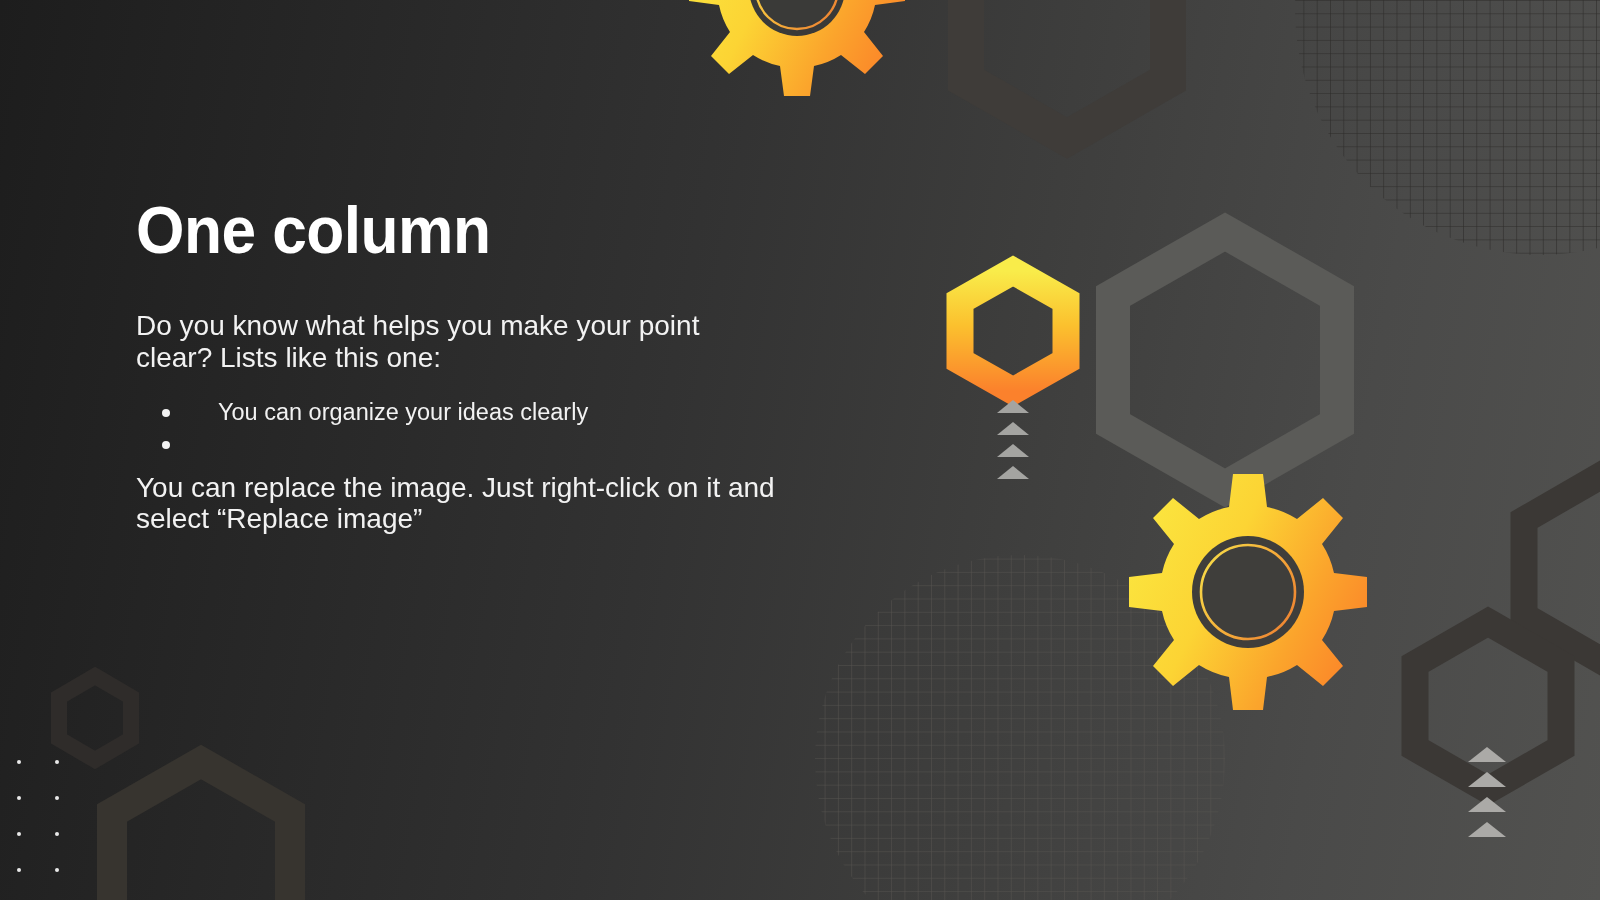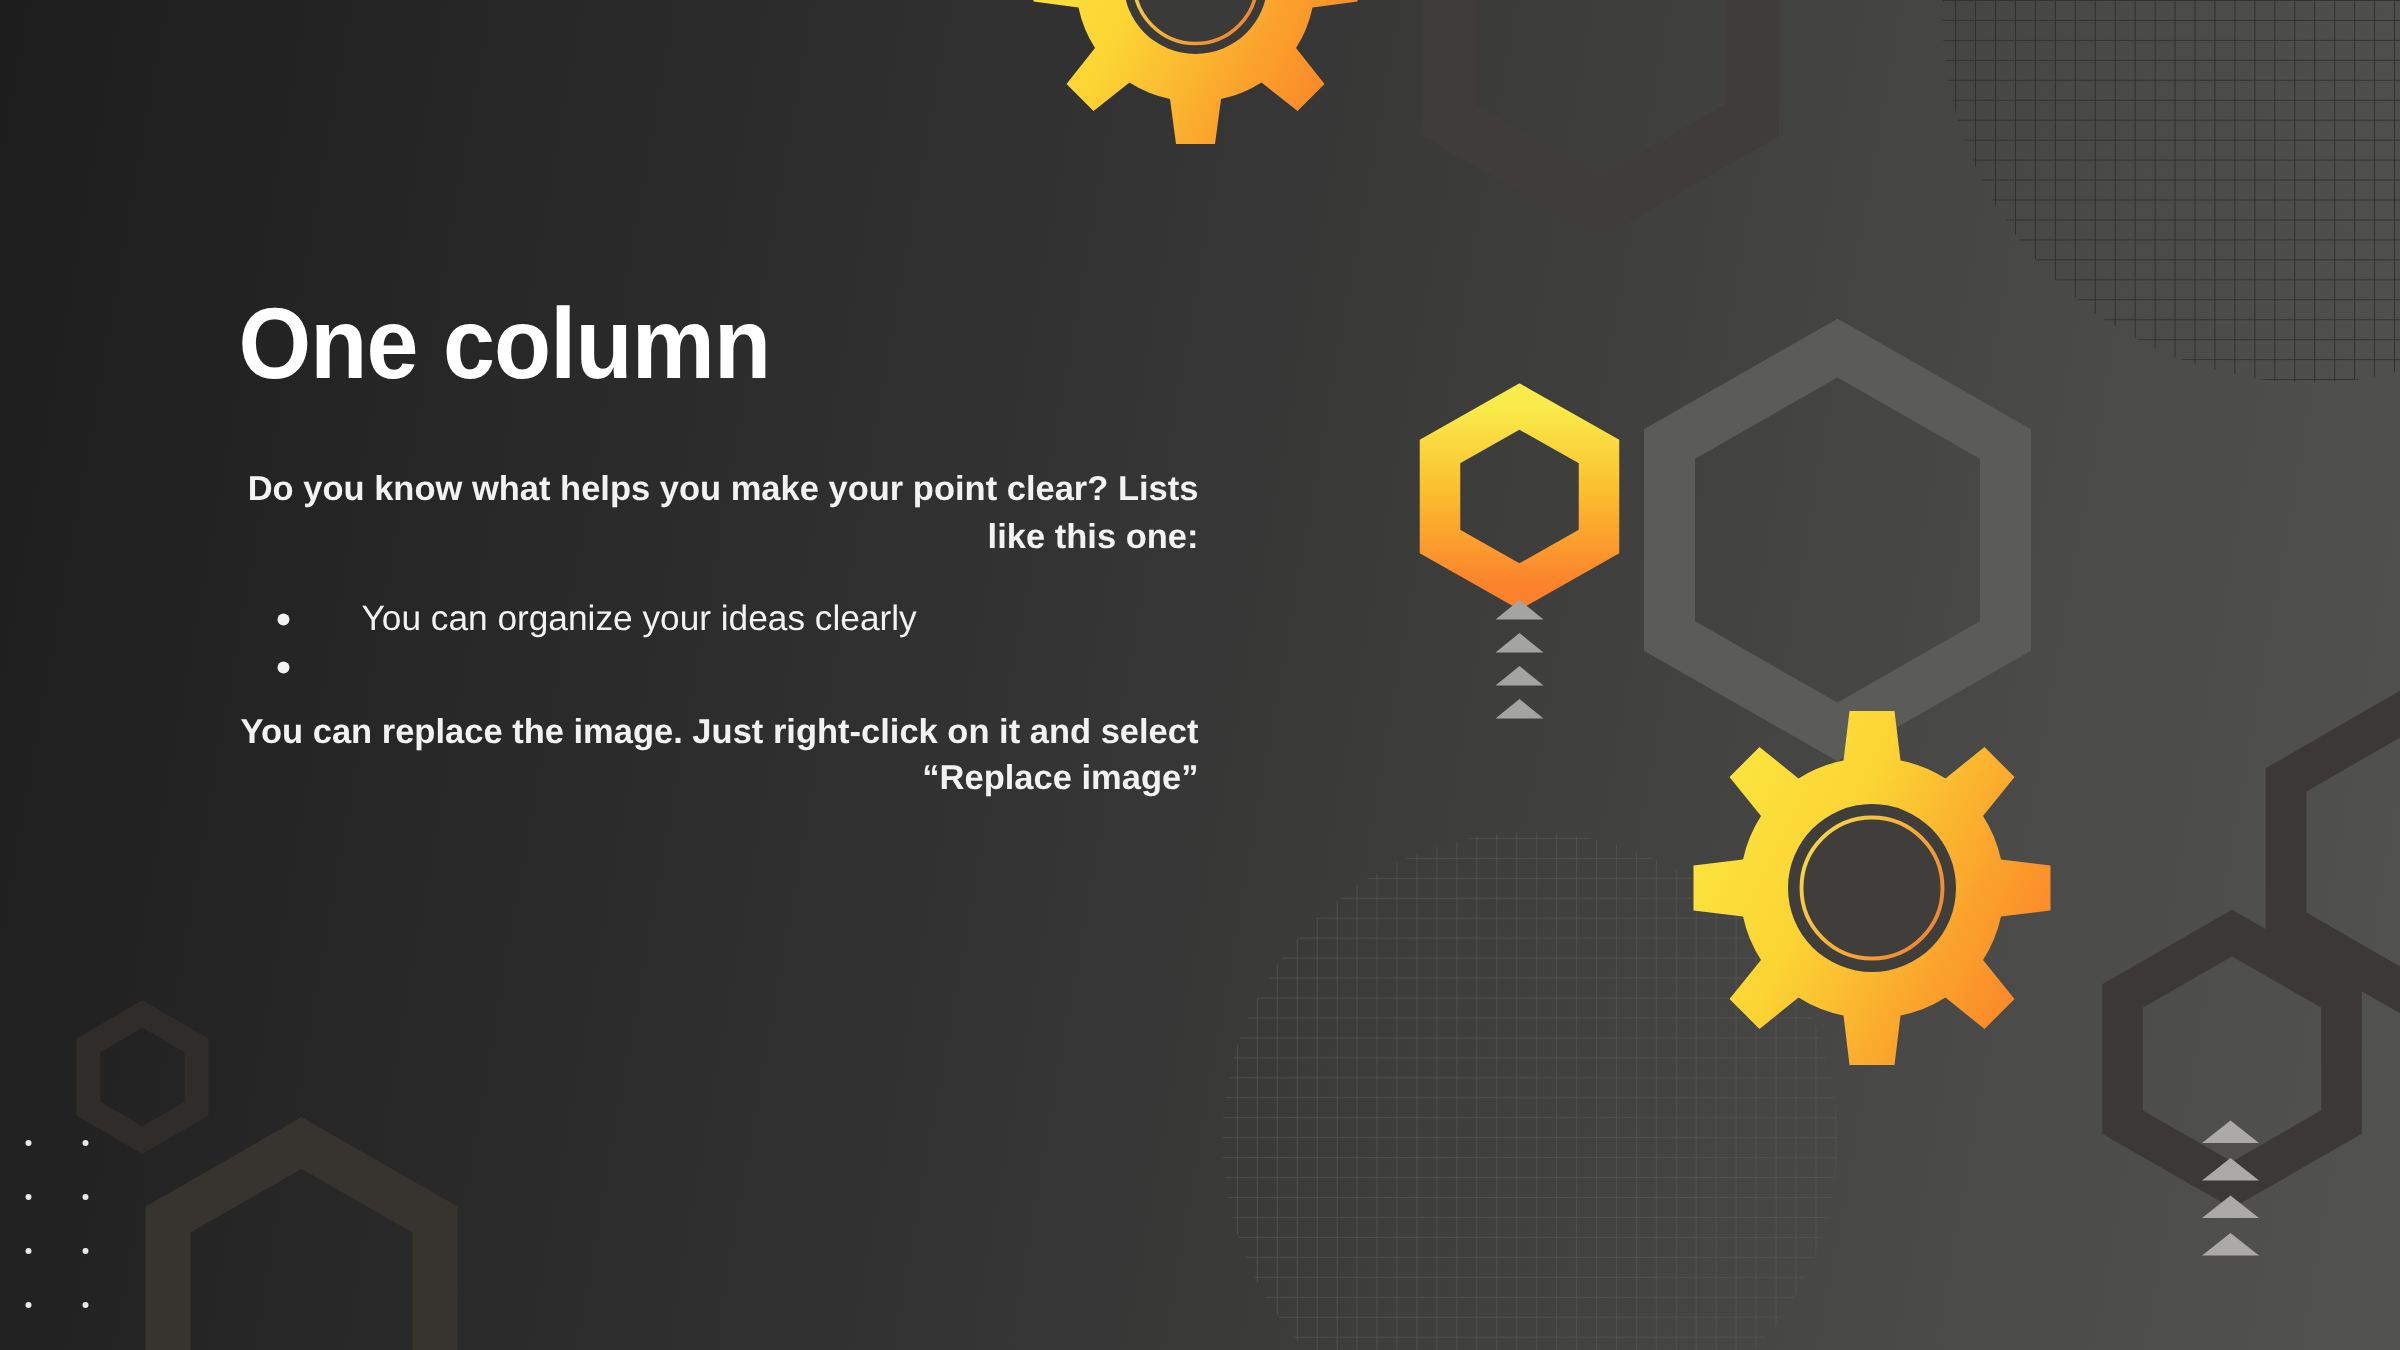--- a/index.html
+++ b/index.html
@@ -21,43 +21,42 @@
     position: absolute;
     left: 0;
     top: 0;
     width: 1600px;
     height: 900px;
   }
 
   
   .text-col {
     position: absolute;
-    left: 159px;
+    left: 136px;
     top: 196px;
     width: 640px;
     z-index: 40;
   }
   .slide-title {
     margin: 0;
     font-size: 67px;
     line-height: 1.0;
     font-weight: 700;
     letter-spacing: -0.6px;
     color: #ffffff;
     font-family: "Liberation Sans Narrow", "Liberation Sans", "DejaVu Sans", sans-serif;
     transform: scaleX(0.93);
     transform-origin: left center;
   }
   .body-para {
     margin: 0;
     color: #f2f2f2;
-    font-size: 23px;
+    font-size: 28px;
     line-height: 31.5px;
-    font-weight: 700;
-    text-align: right;
+    font-weight: 400;
   }
   .para-intro { margin-top: 47px; }
   .para-outro { margin-top: 43px; }
 
   ul.bullet-list {
     margin: 24px 0 0 0;
     padding: 0;
     list-style: none;
   }
   ul.bullet-list li {

